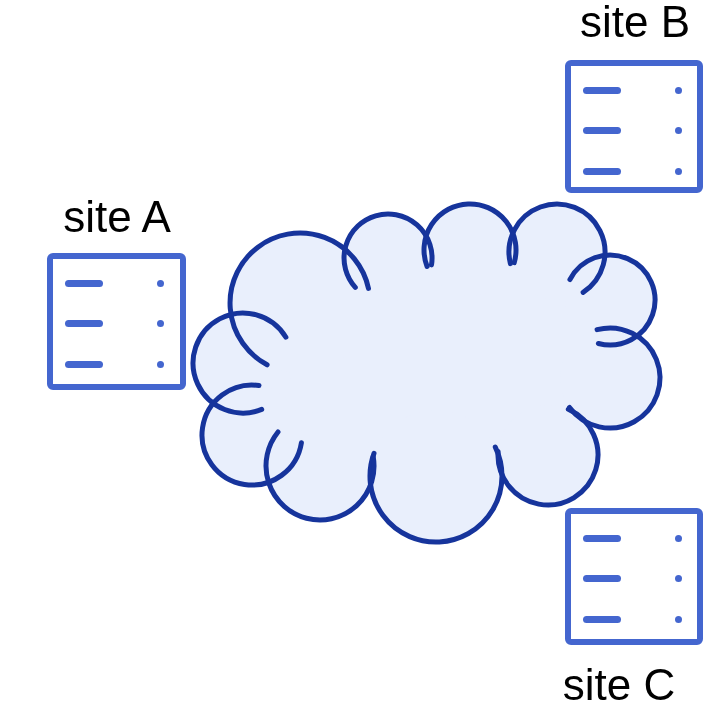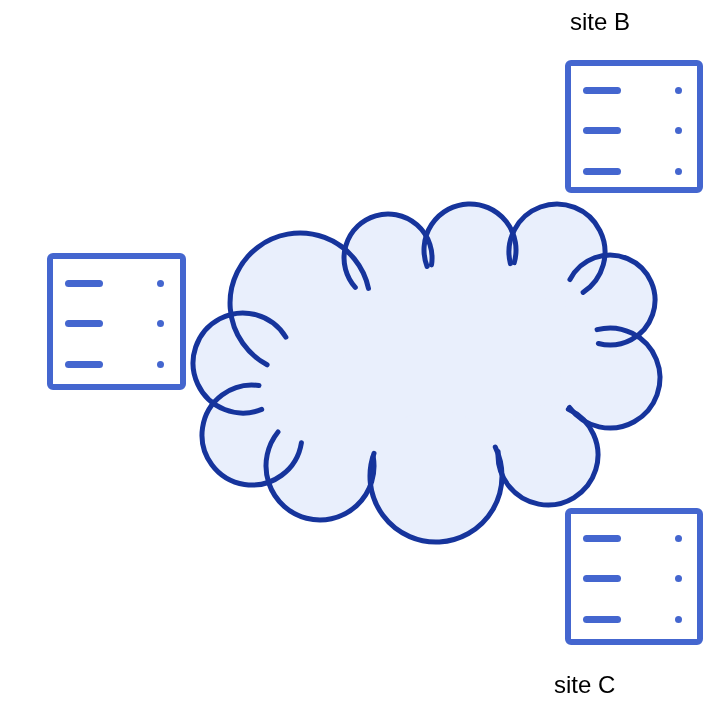--- a/index.html
+++ b/index.html
@@ -15,24 +15,24 @@
     background:#ffffff;
     font-family:"Liberation Sans",sans-serif;
     overflow:hidden;
   }
   .cloud-layer{
     position:absolute;left:0;top:0;width:728px;height:722px;
   }
   .site-label{
     position:absolute;
     width:130px;
-    font-size:24px;
+    font-size:44px;
     line-height:40px;
     color:var(--label-color);
-    text-align:left;
+    text-align:center;
     white-space:nowrap;
   }
   .site-box{
     position:absolute;
     box-sizing:border-box;
     background:#ffffff;
     border:6px solid var(--node-blue);
     border-radius:6px;
   }
   .icon-line{
@@ -73,20 +73,21 @@
       <path d="M 427.1 266.5 A 46 46 0 1 1 514.2 262.7" fill="none" stroke="#16349C" stroke-width="5" stroke-linecap="round"></path>
       <path d="M 510.4 263.6 A 48 48 0 1 1 583.1 292.3" fill="none" stroke="#16349C" stroke-width="5" stroke-linecap="round"></path>
       <path d="M 569.9 279.6 A 45 45 0 1 1 598.4 343.5" fill="none" stroke="#16349C" stroke-width="5" stroke-linecap="round"></path>
       <path d="M 597.1 329.7 A 50 50 0 1 1 569.5 407.4" fill="none" stroke="#16349C" stroke-width="5" stroke-linecap="round"></path>
       <path d="M 568.3 409.3 A 50 50 0 1 1 498.1 451.5" fill="none" stroke="#16349C" stroke-width="5" stroke-linecap="round"></path>
       <path d="M 495.3 447.1 A 66 66 0 1 1 374.0 453.4" fill="none" stroke="#16349C" stroke-width="5" stroke-linecap="round"></path>
       <path d="M 373.2 456.6 A 54 54 0 1 1 278.0 432.0" fill="none" stroke="#16349C" stroke-width="5" stroke-linecap="round"></path>
       <path d="M 301.4 442.8 A 50 50 0 1 1 259.0 385.5" fill="none" stroke="#16349C" stroke-width="5" stroke-linecap="round"></path>
     </svg>
 
+  <div class="site-label" style="left:52px;top:197px;">site A</div>
   <div class="site-box" style="left:47px;top:253px;width:139px;height:137px;">
     <span class="icon-line r1"></span>
     <span class="icon-dot  r1"></span>
     <span class="icon-line r2"></span>
     <span class="icon-dot  r2"></span>
     <span class="icon-line r3"></span>
     <span class="icon-dot  r3"></span>
   </div>
 
   <div class="site-label" style="left:570px;top:2px;">site B</div>

